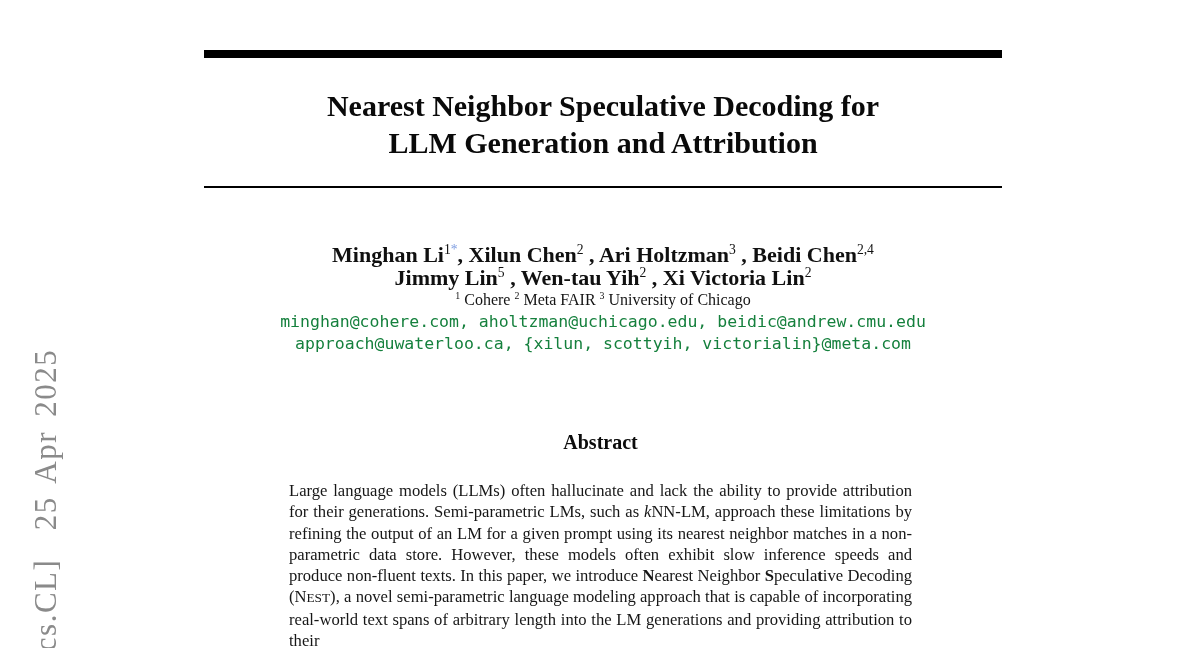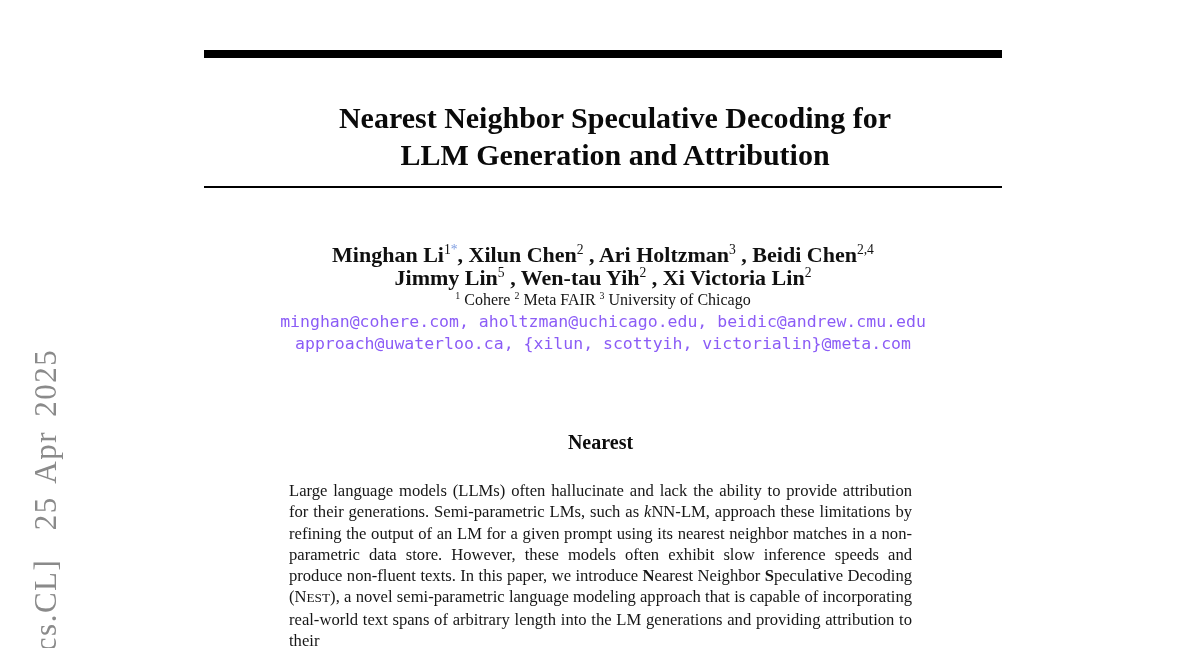--- a/index.html
+++ b/index.html
@@ -37,21 +37,21 @@
   .rule-thin {
     position: absolute;
     left: 204px; top: 186px;
     width: 798px; height: 2px;
     background: #000000;
   }
   .title {
     position: absolute;
     left: 204px; top: 87px;
     width: 798px;
-    margin: 12px;
+    margin: 0;
     text-align: center;
     font-size: 30px;
     line-height: 37px;
     font-weight: bold;
     color: #0a0a0a;
   }
   .author-block {
     position: absolute;
     left: 154px; top: 243px;
     width: 898px;
@@ -65,21 +65,21 @@
   }
   .affil-line {
     font-size: 16px;
     line-height: 22px;
     color: #141414;
   }
   .email-line {
     font-family: "DejaVu Sans Mono", monospace;
     font-size: 16.5px;
     line-height: 21.5px;
-    color: #8b5cf6;
+    color: #15803d;
   }
   sup {
     vertical-align: super;
     font-size: 0.62em;
     font-weight: normal;
     line-height: 0;
   }
   .abstract-section {
     position: absolute;
     left: 281px; top: 431px;
@@ -119,17 +119,17 @@
 
   <div class="author-block">
     <div class="author-line"><span style="font-weight: bold;">Minghan Li</span><sup>1</sup><sup style="color: rgb(125, 156, 224);">*</sup><span style="font-weight: bold;">,  </span><span style="font-weight: bold;">Xilun Chen</span><sup>2</sup><span style="font-weight: bold;"> ,  </span><span style="font-weight: bold;">Ari Holtzman</span><sup>3</sup><span style="font-weight: bold;"> ,  </span><span style="font-weight: bold;">Beidi Chen</span><sup>2,4</sup></div>
     <div class="author-line"><span style="font-weight: bold;">Jimmy Lin</span><sup>5</sup><span style="font-weight: bold;"> ,  </span><span style="font-weight: bold;">Wen-tau Yih</span><sup>2</sup><span style="font-weight: bold;"> ,  </span><span style="font-weight: bold;">Xi Victoria Lin</span><sup>2</sup></div>
     <div class="affil-line"><sup>1</sup><span> Cohere </span><sup>2</sup><span> Meta FAIR </span><sup>3</sup><span> University of Chicago</span></div>
     <div class="email-line">minghan@cohere.com, aholtzman@uchicago.edu, beidic@andrew.cmu.edu</div>
     <div class="email-line">approach@uwaterloo.ca, {xilun, scottyih, victorialin}@meta.com</div>
   </div>
 
   <div class="abstract-section">
-    <div class="abstract-heading">Nearest</div>
+    <div class="abstract-heading">Abstract</div>
     <p class="abstract-body"><span>Large language models (LLMs) often hallucinate and lack the ability to provide attribution for their generations. Semi-parametric LMs, such as </span><span style="font-style: italic;">k</span><span>NN-LM, approach these limitations by refining the output of an LM for a given prompt using its nearest neighbor matches in a non-parametric data store. However, these models often exhibit slow inference speeds and produce non-fluent texts. In this paper, we introduce </span><span style="font-weight: bold;">N</span><span>earest Neighbor </span><span style="font-weight: bold;">S</span><span>pecula</span><span style="font-weight: bold;">t</span><span>ive Decoding (</span><span>N</span><span class="sc-small">EST</span><span>), a novel semi-parametric language modeling approach that is capable of incorporating real-world text spans of arbitrary length into the LM generations and providing attribution to their</span></p>
   </div>
 
 </div>
 
 </body></html>

